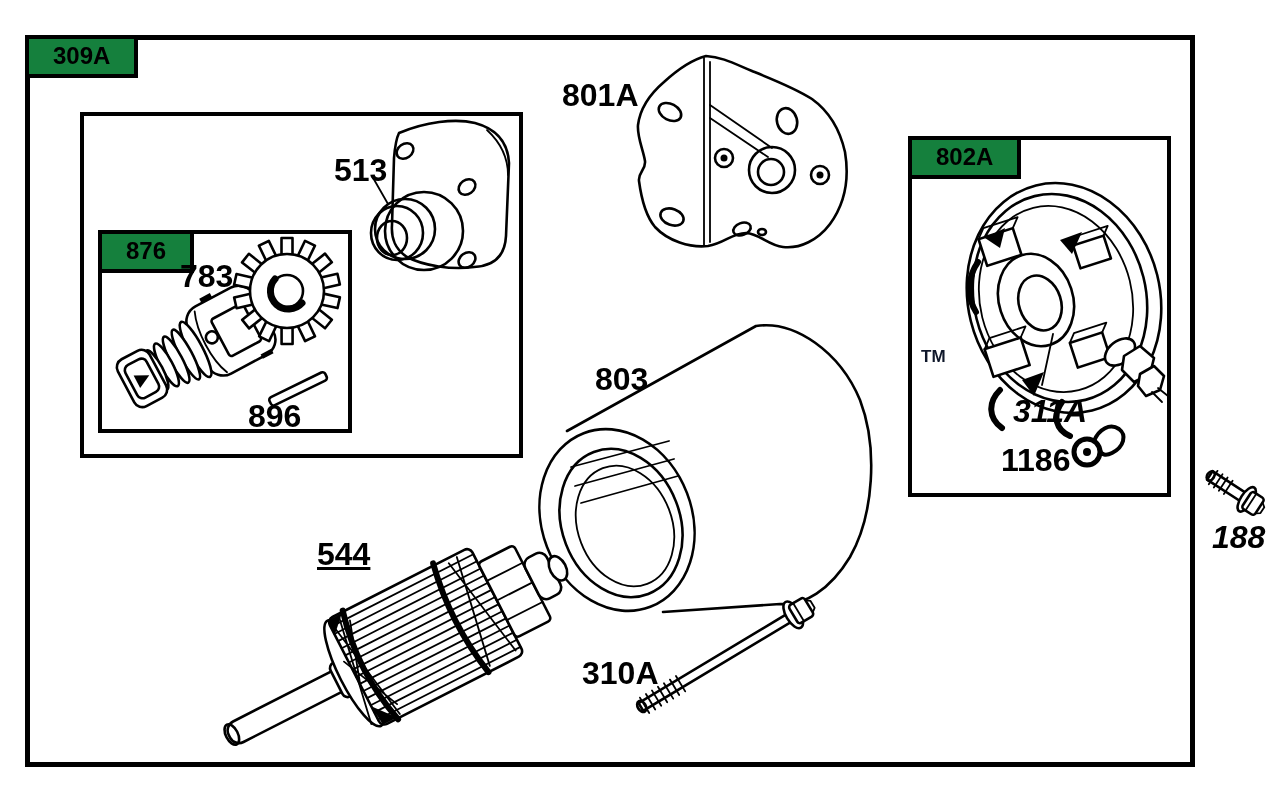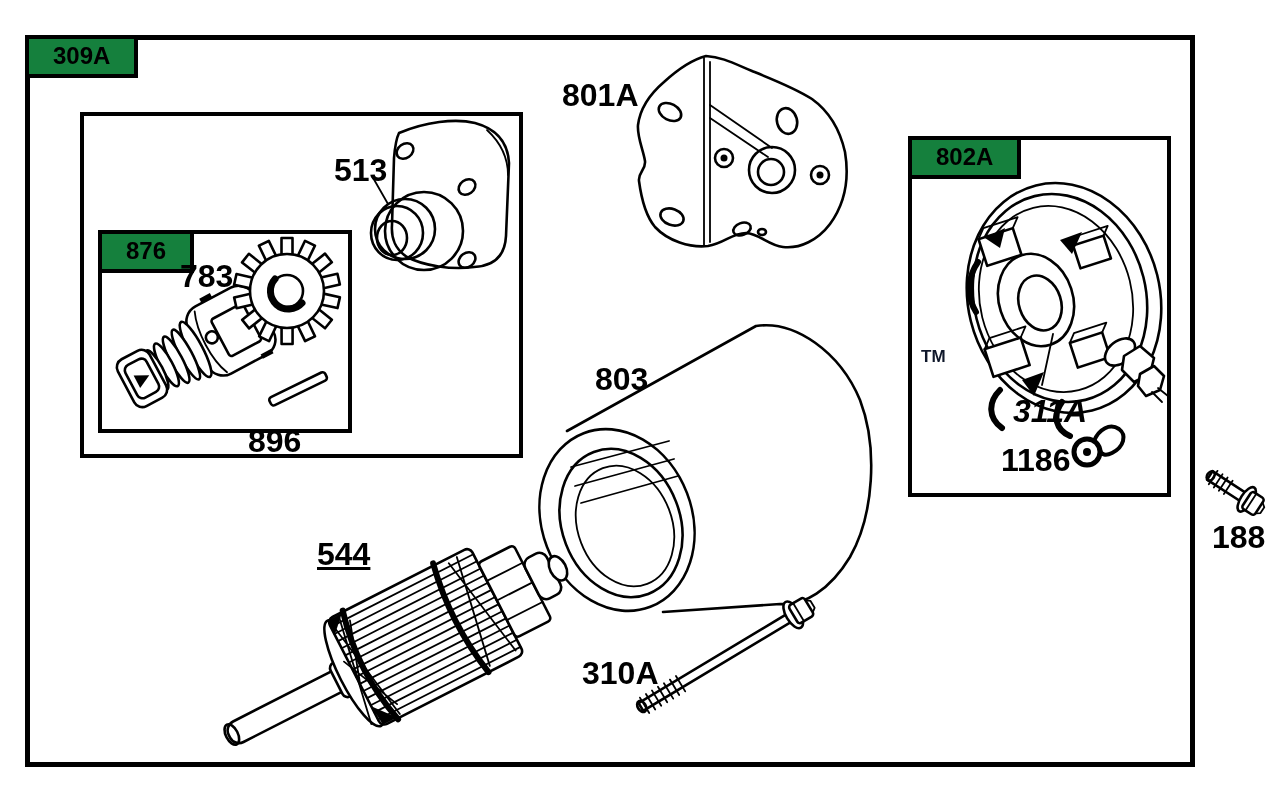--- a/index.html
+++ b/index.html
@@ -201,22 +201,22 @@
   <div class="pbox" style="left:80px;top:112px;width:443px;height:346px;"></div>
   <div class="pbox" style="left:98px;top:230px;width:254px;height:203px;"></div>
   <div class="pbox" style="left:908px;top:136px;width:263px;height:361px;"></div>
 
   <div class="box-label" style="left:25px;top:35px;">309A</div>
   <div class="box-label" style="left:98px;top:230px;">876</div>
   <div class="box-label" style="left:908px;top:136px;">802A</div>
 
   <div class="plabel" style="left:334px;top:154px;">513</div>
   <div class="plabel" style="left:180px;top:260px;">783</div>
-  <div class="plabel" style="left:248px;top:425px;">896</div>
+  <div class="plabel" style="left:248px;top:400px;">896</div>
   <div class="plabel" style="left:562px;top:79px;">801A</div>
   <div class="plabel" style="left:595px;top:323px;margin-top:40px;">803</div>
   <div class="plabel" style="left:317px;top:538px;text-decoration:underline;">544</div>
   <div class="plabel" style="left:582px;top:657px;">310A</div>
   <div class="plabel" style="left:1013px;top:395px;font-style:italic;">311A</div>
   <div class="plabel" style="left:1001px;top:444px;">1186</div>
-  <div class="plabel" style="left:1212px;top:521px;">188</div>
+  <div class="plabel" style="left:1212px;top:521px;font-style:italic;">188</div>
 
 </div>
 
 </body></html>

